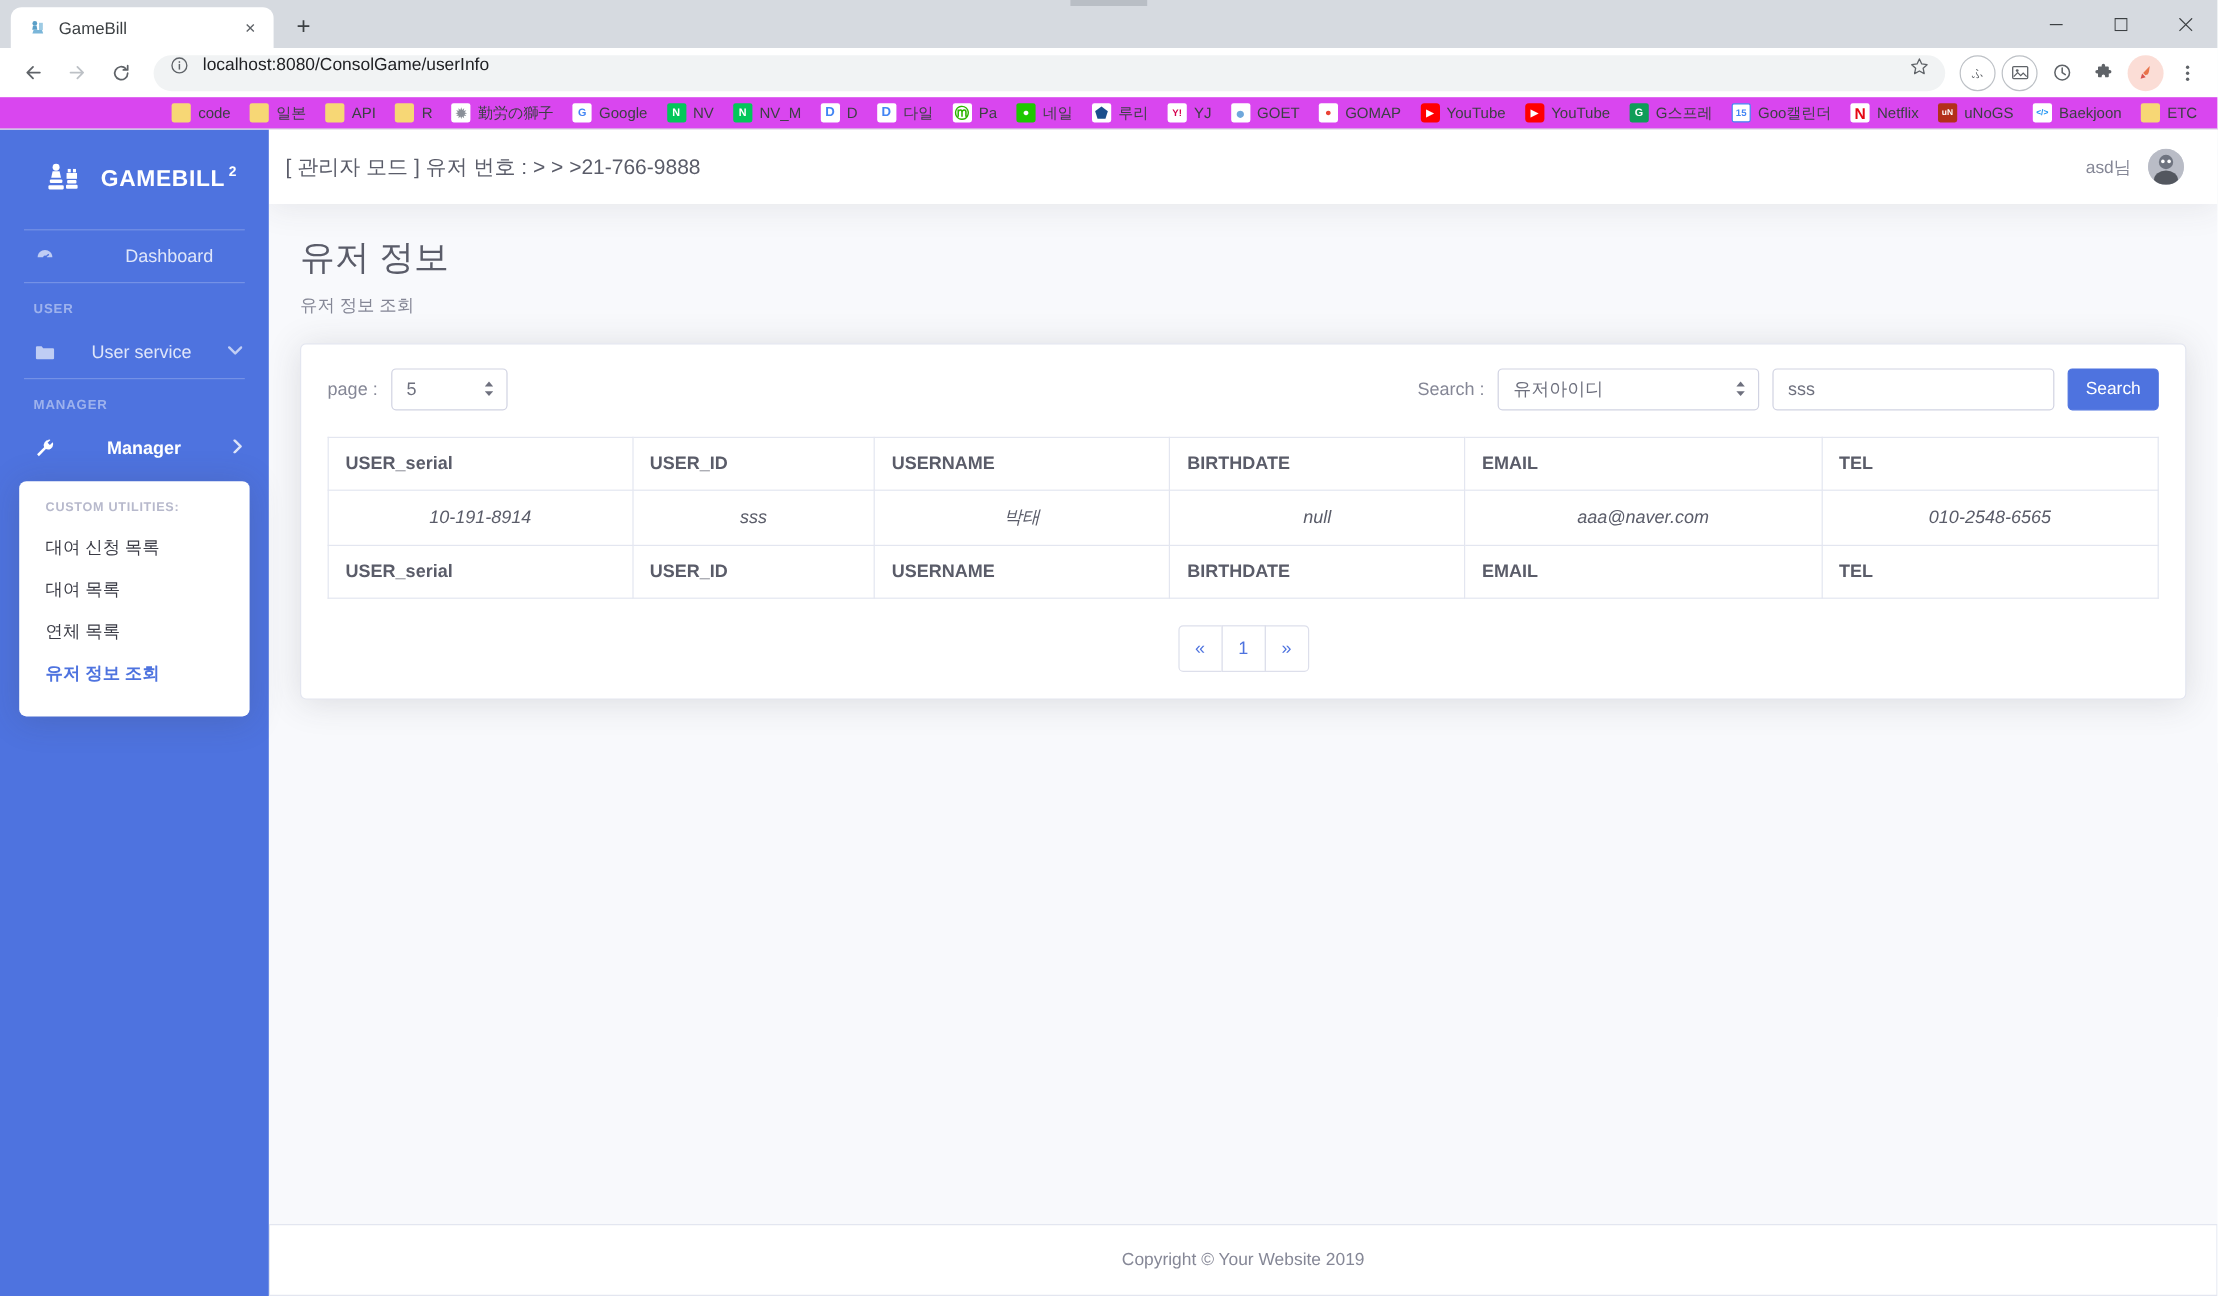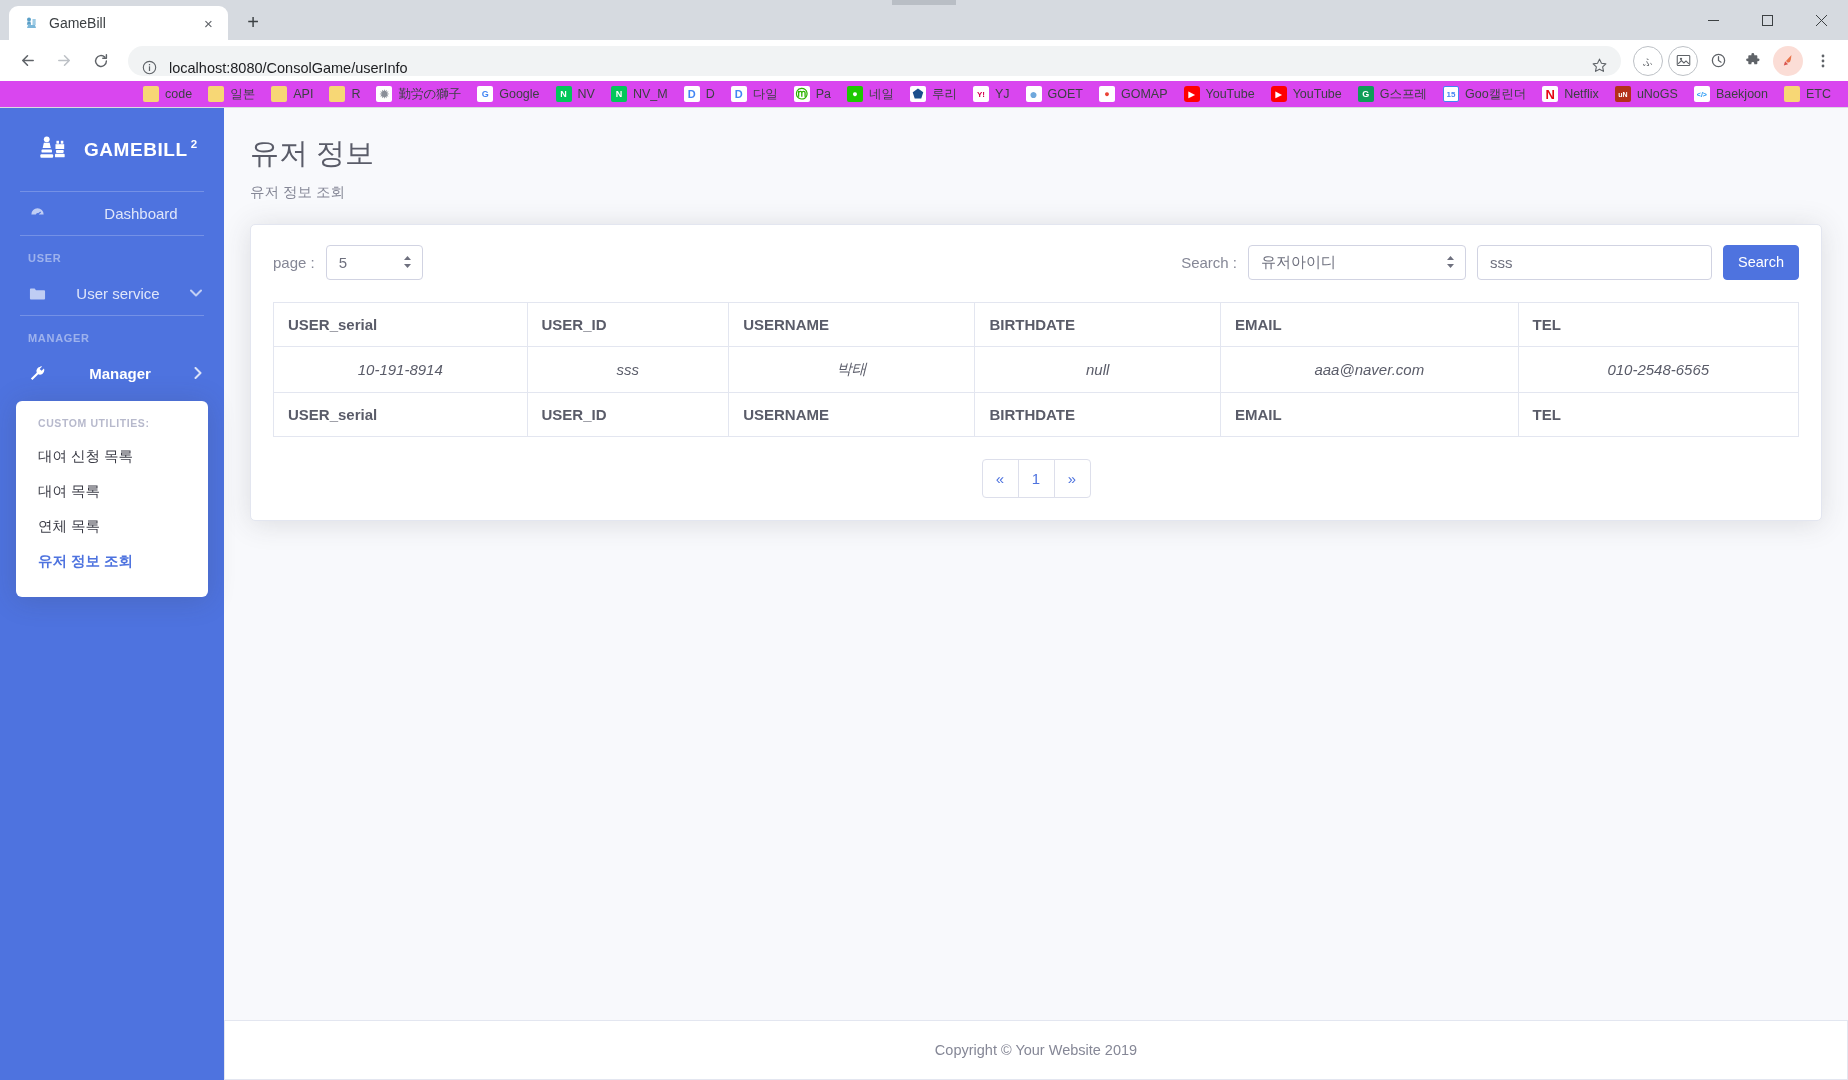--- a/index.html
+++ b/index.html
@@ -60,21 +60,21 @@
     padding:0 10px; gap:3px; flex:0 0 41px;
   }
   .navbtn {
     width:34px; height:34px; display:flex; align-items:center;
     justify-content:center; border-radius:50%; color:#5f6368; flex:0 0 34px;
   }
   .navbtn.disabled { color:#bdc1c6; }
   .navbtn svg { display:block; }
   .omnibox {
     flex:1; height:30px; background:#f1f3f4; border-radius:16px;
-    display:flex; align-items:flex-end; padding:0 12px 0 13px; gap:11px;
+    display:flex; align-items:flex-start; padding:0 12px 0 13px; gap:11px;
     margin:0 7px; min-width:0;
   }
   .omni-info {
     width:17px; height:17px; flex:0 0 17px; color:#5f6368;
     display:flex; align-items:center; justify-content:center;
   }
   .omni-url {
     flex:1; font-size:14.5px; color:#202124; white-space:nowrap;
     overflow:hidden; text-overflow:ellipsis;
   }
@@ -551,20 +551,35 @@
       <div class="submenu">
         <div class="submenu-head">CUSTOM UTILITIES:</div>
         <div class="submenu-item">대여 신청 목록</div>
         <div class="submenu-item">대여 목록</div>
         <div class="submenu-item">연체 목록</div>
         <div class="submenu-item active">유저 정보 조회</div>
       </div>
     </div>
 
     <div class="content">
+      <div class="topbar">
+        <div class="topbar-title">[ 관리자 모드 ] 유저 번호 : &gt; &gt; &gt;21-766-9888</div>
+        <div class="topbar-right">
+          <span class="topbar-user">asd님</span>
+          <span class="avatar">
+            <svg width="30" height="30" viewBox="0 0 30 30">
+              <rect width="30" height="30" fill="#b9bcc6"></rect>
+              <circle cx="15" cy="11" r="6" fill="#6f7480"></circle>
+              <ellipse cx="15" cy="26" rx="10" ry="8" fill="#53575f"></ellipse>
+              <circle cx="12.4" cy="10.5" r="1.5" fill="#ffffff"></circle>
+              <circle cx="17.6" cy="10.5" r="1.5" fill="#ffffff"></circle>
+            </svg>
+          </span>
+        </div>
+      </div>
 
       <div class="scrollarea">
         <div class="page-head">
           <h1 class="page-title">유저 정보</h1>
           <p class="page-sub">유저 정보 조회</p>
         </div>
 
         <div class="card">
           <div class="card-body">
 

